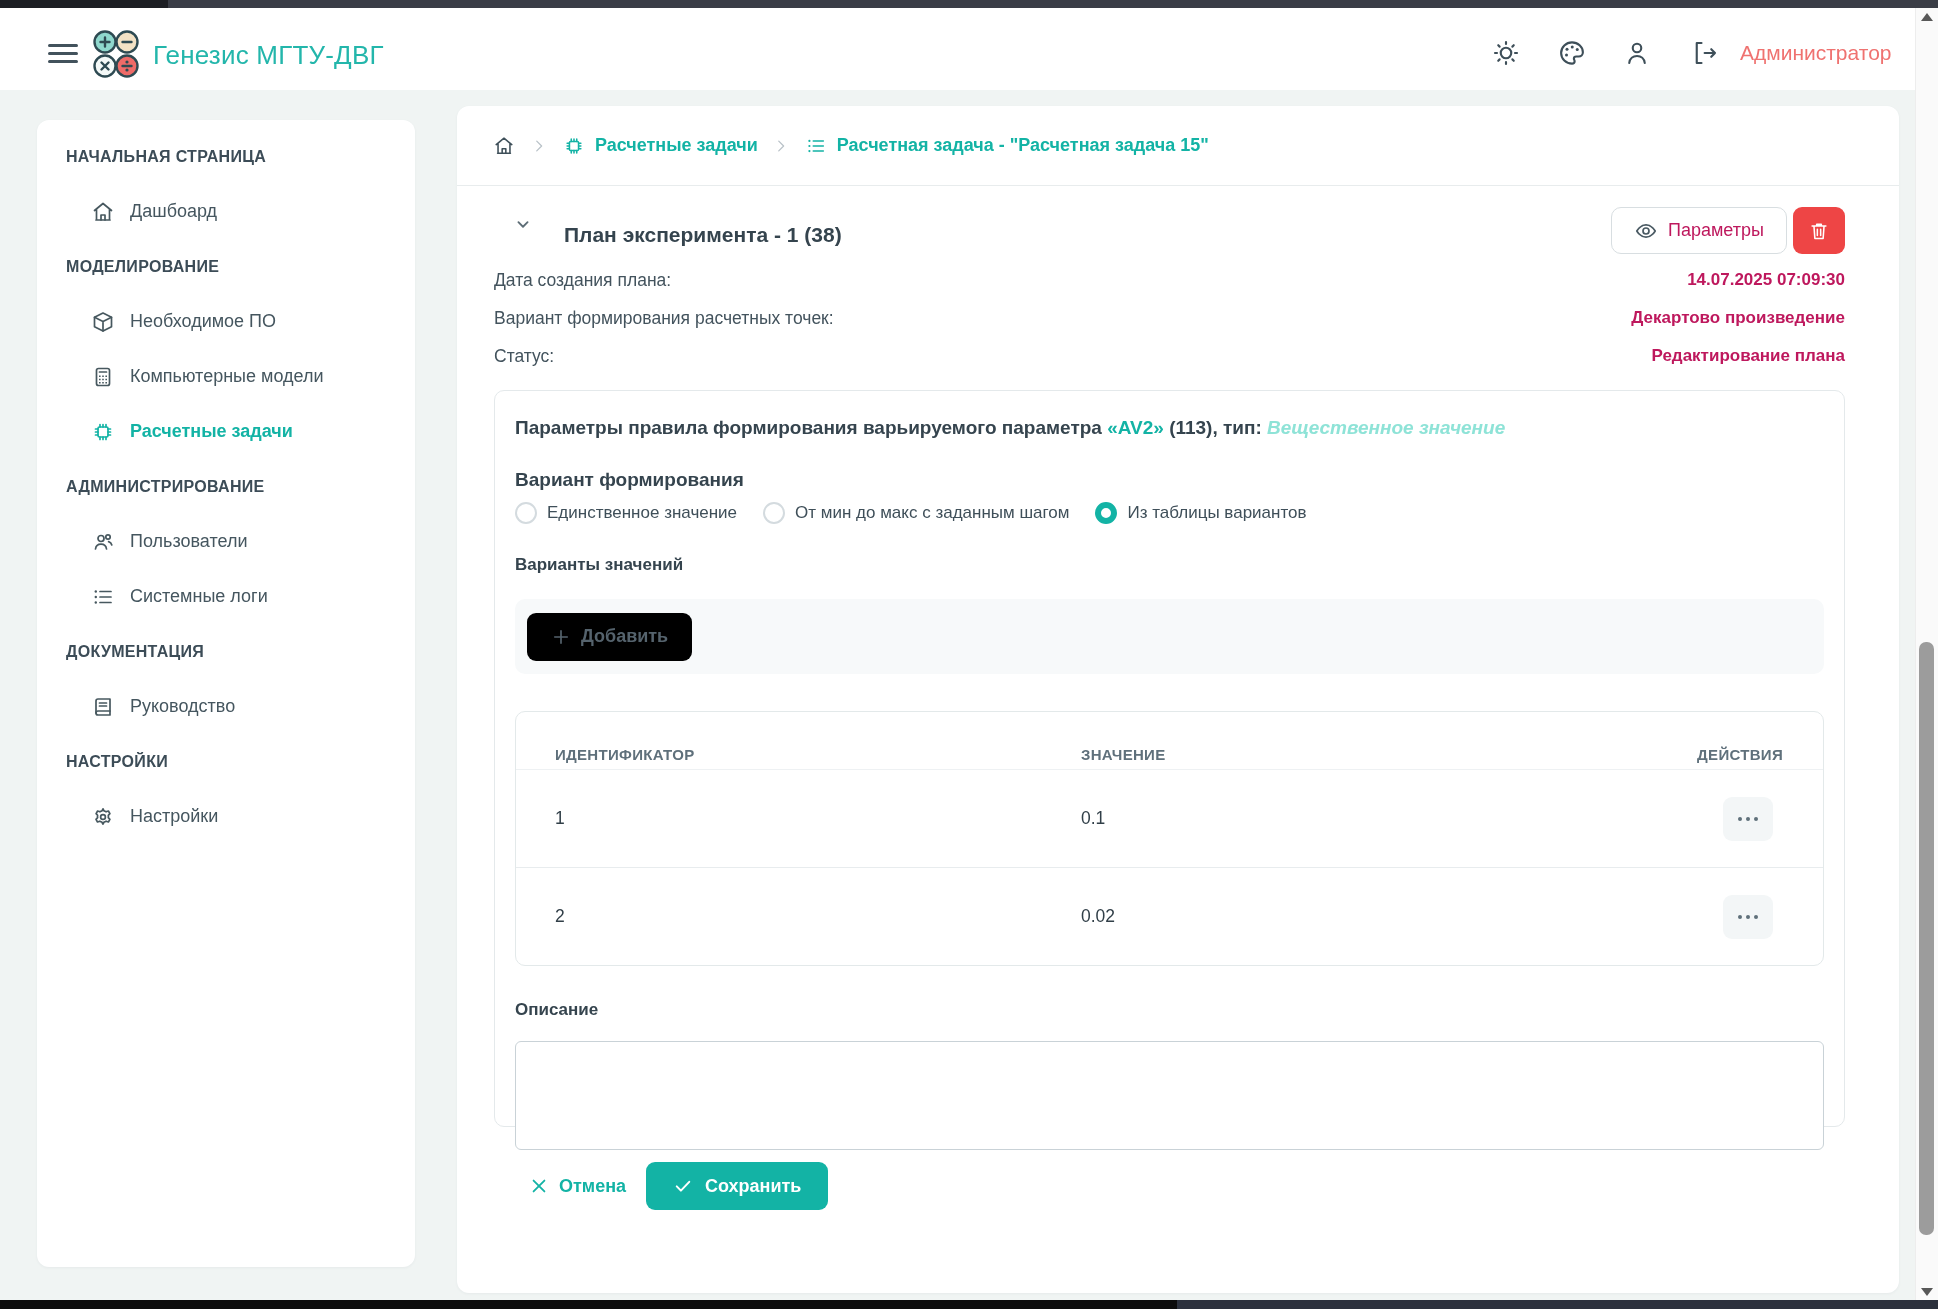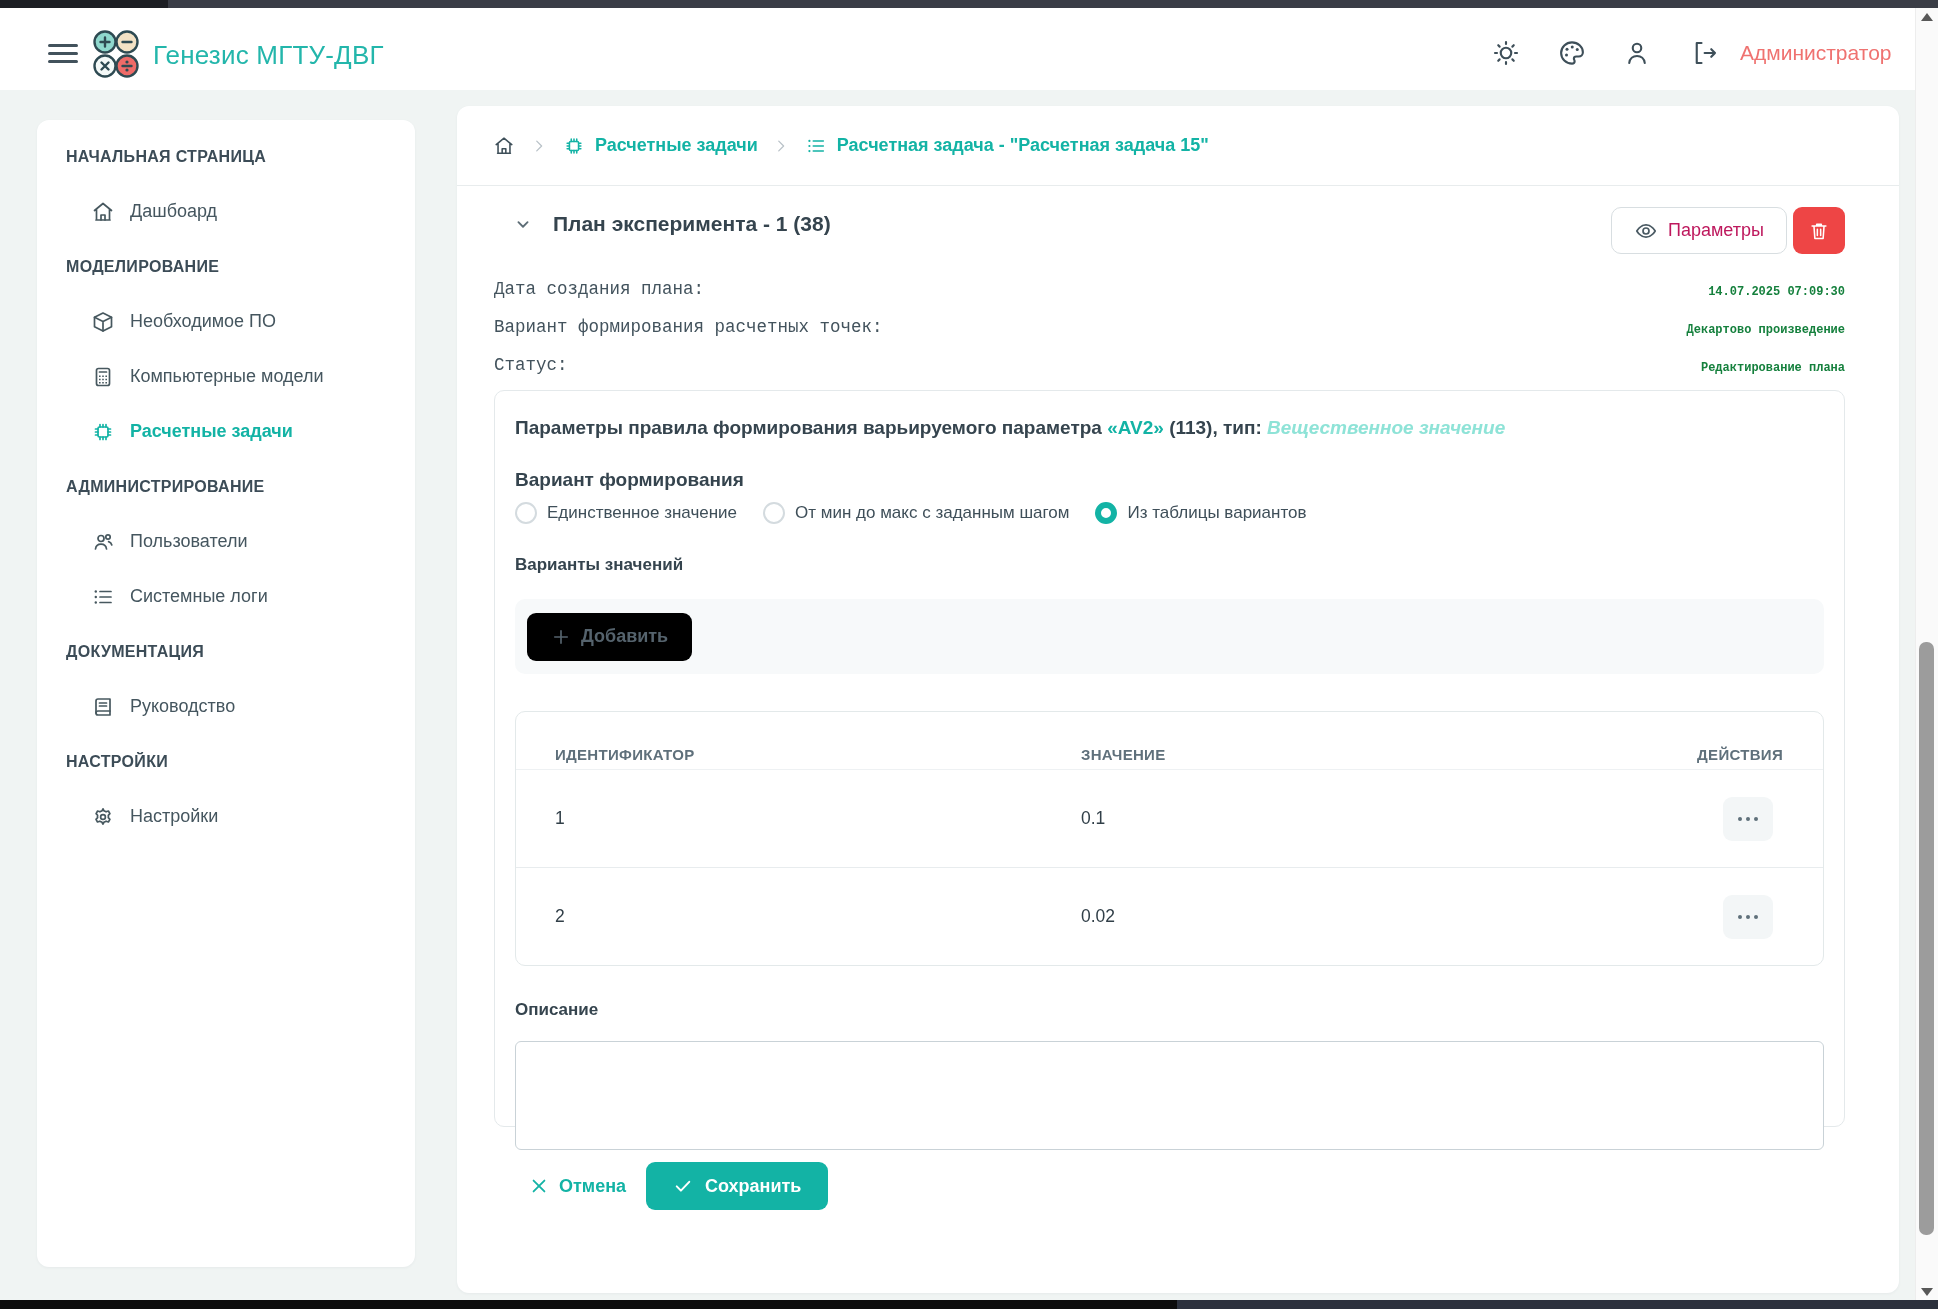--- a/index.html
+++ b/index.html
@@ -54,23 +54,23 @@
   .plan-title{position:absolute;left:96px;top:106px;font-size:21px;font-weight:700;color:#35444e;}
   .params-btn{position:absolute;left:1154px;top:101px;width:176px;height:47px;border:1px solid #d8dee1;
     border-radius:10px;background:#fff;display:flex;align-items:center;justify-content:center;gap:10px;
     font-size:18px;color:#be185d;cursor:pointer;box-sizing:border-box;}
   .params-btn .ic{width:24px;height:24px;color:#4a5a63;}
   .delete-btn{position:absolute;left:1336px;top:101px;width:52px;height:47px;border:none;border-radius:9px;
     background:#ee4545;color:#fff;display:flex;align-items:center;justify-content:center;cursor:pointer;}
   .delete-btn svg{width:22px;height:22px;}
   
   .info-rows{position:absolute;left:37px;top:155px;width:1351px;}
-  .info-row{height:38px;display:flex;align-items:flex-end;justify-content:space-between;font-family:Liberation Mono, monospace;}
+  .info-row{height:38px;display:flex;align-items:center;justify-content:space-between;}
   .info-label{font-size:17.5px;color:#43535d;}
-  .info-value{font-size:12px;font-weight:700;color:#15803d;}
+  .info-value{font-size:17px;font-weight:700;color:#be185d;}
   
   .form-card{position:absolute;left:37px;top:284px;width:1351px;height:737px;border:1px solid #e4e9eb;
     border-radius:10px;box-sizing:border-box;padding:0 20px;}
   .form-title{margin-top:25px;font-size:19px;font-weight:700;color:#35444e;line-height:23px;}
   .form-title .pname{color:#13b3a5;}
   .form-title .ptype{color:#8ee3d7;font-style:italic;}
   .variant-label{margin-top:30px;font-size:19px;font-weight:700;color:#35444e;}
   .radio-row{margin-top:11px;display:flex;align-items:center;gap:26px;}
   .radio-option{display:flex;align-items:center;gap:10px;cursor:pointer;}
   .radio-circle{width:22px;height:22px;border-radius:50%;border:2px solid #d4dbdf;background:#fff;box-sizing:border-box;flex:none;}
@@ -295,21 +295,21 @@
         <span class="crumb-label">Расчетная задача - "Расчетная задача 15"</span>
       </span>
     </div>
   <div class="bc-divider"></div>
 
   <div class="collapse-chevron ic">
     <svg viewBox="0 0 24 24" width="22" height="22">
         <path class="st" style="stroke-width:2" d="M7 10l5 5 5-5"></path>
       </svg>
   </div>
-  <h1 class="plan-title" style="margin:0">План эксперимента - 1 (38)</h1>
+  <h1 class="plan-title" style="margin:11px">План эксперимента - 1 (38)</h1>
 
   <button class="params-btn">
     <span class="ic">
       <svg viewBox="0 0 24 24" width="24" height="24">
         <path class="st" d="M2.8 12S6.5 5.8 12 5.8 21.2 12 21.2 12 17.5 18.2 12 18.2 2.8 12 2.8 12z"></path>
         <circle class="st" cx="12" cy="12" r="3"></circle>
         </svg>
     </span>
     <span>Параметры</span>
   </button>

